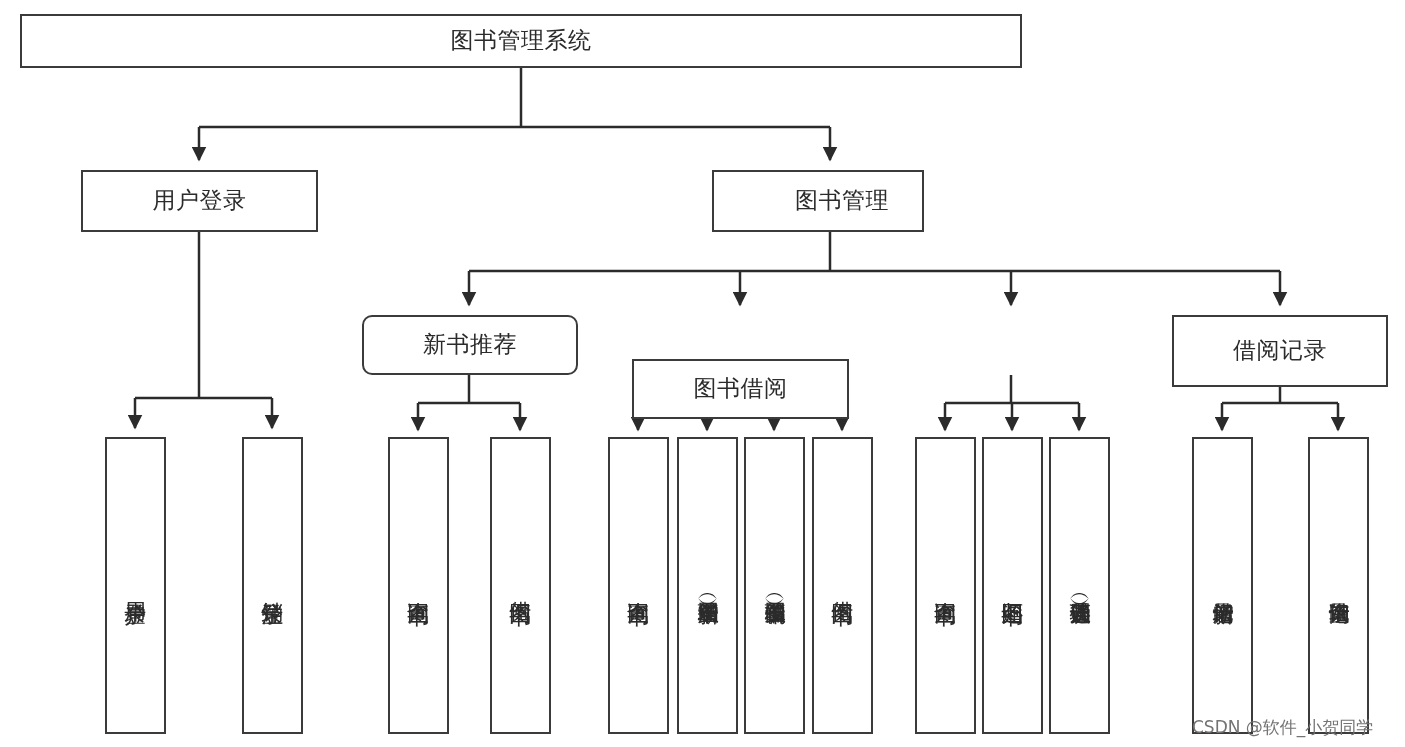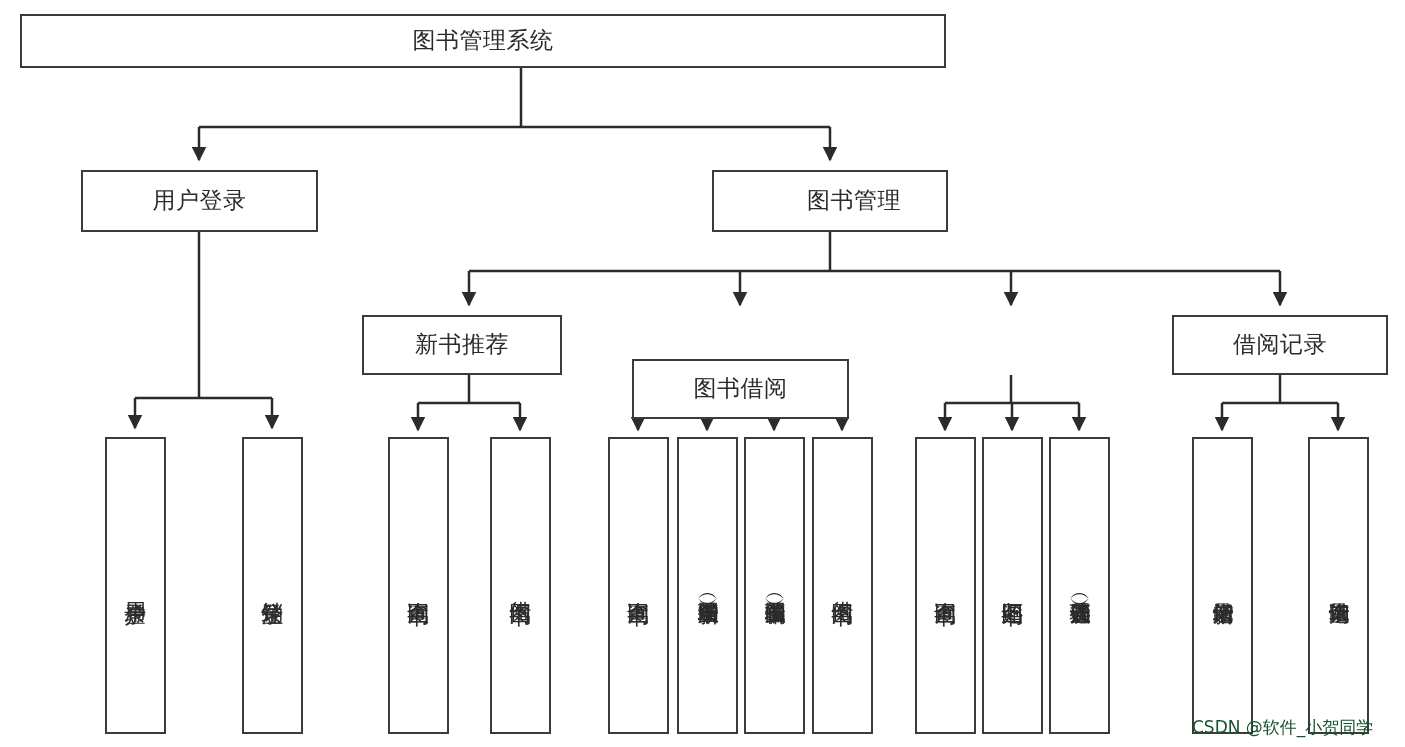--- a/index.html
+++ b/index.html
@@ -64,21 +64,21 @@
   .node.vert.tall .node-label {
     font-size: 21px;
     line-height: 1.22;
     letter-spacing: 0px;
   }
   .watermark {
     position: absolute;
     left: 1192px;
     top: 716px;
     font-size: 17px;
-    color: #14532d;
+    color: #737373;
     white-space: nowrap;
     font-family: "DejaVu Sans", "Liberation Sans", sans-serif;
   }
 </style>
 </head>
 <body>
 
 <div id="canvas">
 
   <svg id="edges" viewBox="0 0 1405 747" xmlns="http://www.w3.org/2000/svg">
@@ -124,38 +124,38 @@
       <path d="M 1012 403 L 1012 430" marker-end="url(#arrow)"></path>
       <path d="M 1079 403 L 1079 430" marker-end="url(#arrow)"></path>
 
       <path d="M 1280 375 L 1280 403"></path>
       <path d="M 1222 403 L 1338 403"></path>
       <path d="M 1222 403 L 1222 430" marker-end="url(#arrow)"></path>
       <path d="M 1338 403 L 1338 430" marker-end="url(#arrow)"></path>
     </g>
   </svg>
 
-  <div class="node root horiz" style="left:20px; top:14px; width:926px; height:54px;">
+  <div class="node root horiz" style="left:20px; top:14px; width:1002px; height:54px;">
     <span class="node-label">图书管理系统</span>
   </div>
 
   <div class="node horiz" style="left:81px; top:170px; width:237px; height:62px;">
     <span class="node-label">用户登录</span>
   </div>
-  <div class="node horiz" style="left:712px; top:170px; width:236px; height:62px;padding-left:48px;">
+  <div class="node horiz" style="left:712px; top:170px; width:212px; height:62px;padding-left:48px;">
     <span class="node-label">图书管理</span>
   </div>
 
-  <div class="node horiz" style="left:362px; top:315px; width:200px; height:60px;">
+  <div class="node horiz" style="left:362px; top:315px; width:216px; height:60px;border-radius:10px;">
     <span class="node-label">新书推荐</span>
   </div>
   <div class="node horiz" style="left:632px; top:315px; width:217px; height:60px;margin-top:44px;">
     <span class="node-label">图书借阅</span>
   </div>
-  <div class="node horiz" style="left:1172px; top:315px; width:216px; height:60px;">
+  <div class="node horiz" style="left:1172px; top:315px; width:216px; height:72px;">
     <span class="node-label">借阅记录</span>
   </div>
 
   <div class="node vert" style="left:105px; top:437px; width:61px; height:297px;">
     <span class="node-label">用户登录</span>
   </div>
   <div class="node vert" style="left:242px; top:437px; width:61px; height:297px;">
     <span class="node-label">注销登录</span>
   </div>
 

